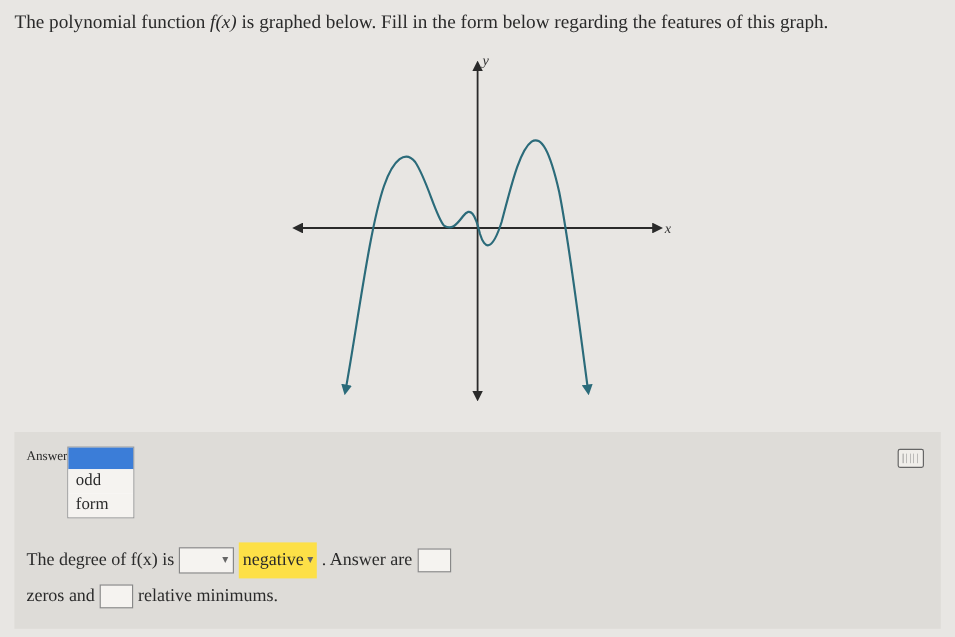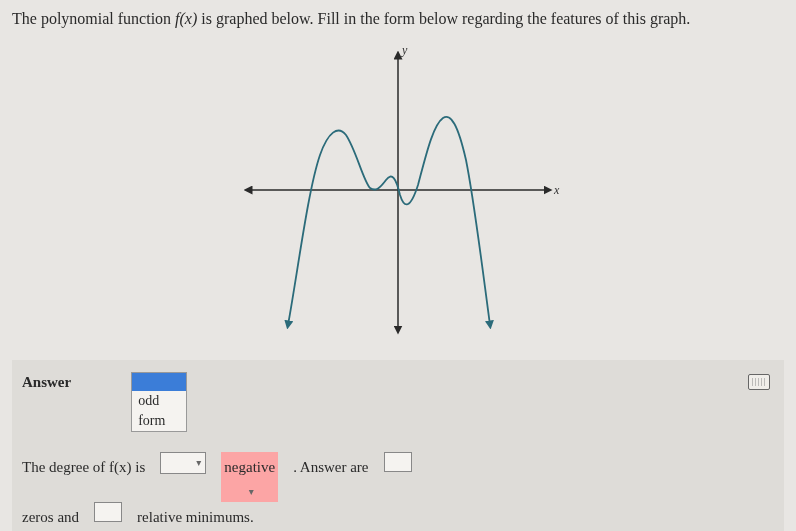--- a/index.html
+++ b/index.html
@@ -38,23 +38,22 @@
       background: #dedcd8;
       padding: 12px 10px;
       position: relative;
     }
     .answer-header {
       display: flex;
       align-items: flex-start;
       margin-bottom: 20px;
     }
     .answer-label {
-      font-weight: bold;
-      font-size: 15px;
-      margin-right: 60px;
+      font-weight: normal;
+      font-size: 11px;
       padding-top: 2px;
     }
     .dropdown-open {
       border: 1px solid #999;
       background: #fff;
       font-size: 14px;
       width: 56px;
     }
     .dropdown-selected {
       background: #3b7dd8;
@@ -62,22 +61,22 @@
     }
     .dropdown-option {
       padding: 2px 6px;
       background: #f5f3f0;
     }
     .sentence-row {
       font-size: 15px;
       line-height: 2;
       display: flex;
       flex-wrap: wrap;
-      align-items: flex-start;
-      gap: 15px;
+      align-items: center;
+      gap: 4px;
     }
     .small-select {
       border: 1px solid #888;
       background: #f5f3f0;
       font-size: 13px;
       padding: 1px 4px;
       height: 22px;
       display: inline-flex;
       align-items: center;
     }
@@ -108,26 +107,25 @@
       content: "";
       position: absolute;
       top: 3px;
       left: 3px;
       right: 3px;
       bottom: 3px;
       background: repeating-linear-gradient(90deg, #888 0, #888 1px, transparent 1px, transparent 3px);
       opacity: 0.5;
     }
     .neg-select {
-      background: #fca5a5;
+      background: #fde047;
       border: none;
       padding: 0 3px;
       display: inline-flex;
       align-items: center;
-      flex-direction: column;
     }
   </style>
 </head>
 <body>
 
 <div class="question-text">
   <span>The polynomial function </span><span class="function-name">f(x)</span><span> is graphed below. Fill in the form below regarding the features of this graph.</span>
 </div>
 
 <div class="graph-container">

